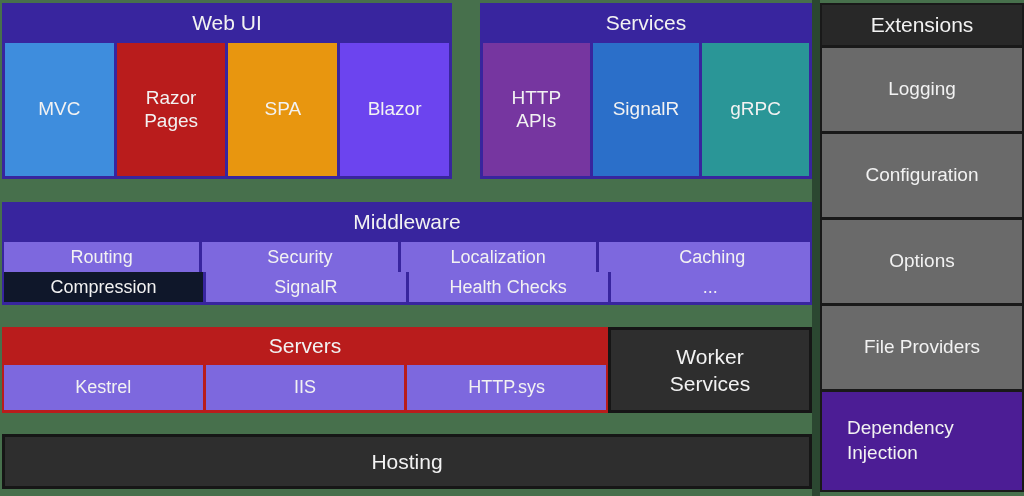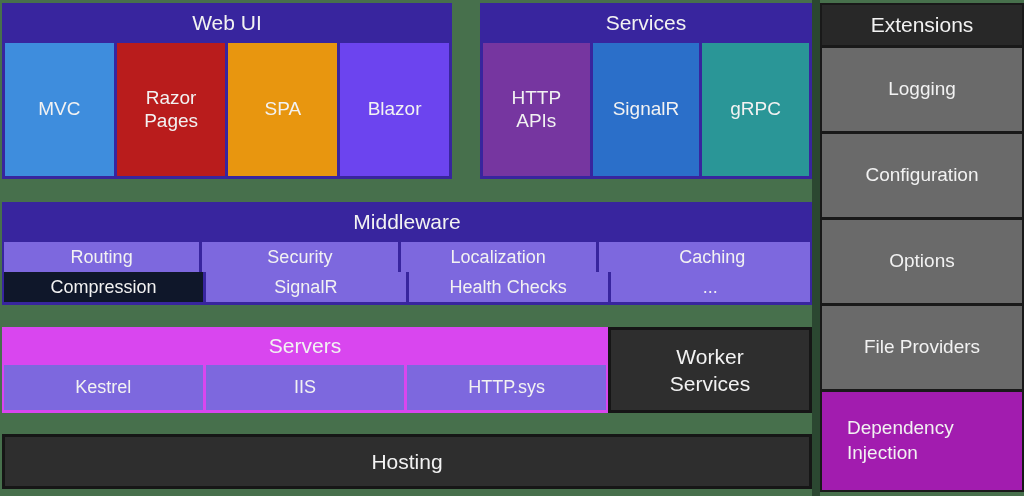--- a/index.html
+++ b/index.html
@@ -146,21 +146,21 @@
       </div>
       <div class="mw-row">
         <div class="cell mw-cell" style="background-color: #0f172a;">Compression</div>
         <div class="cell mw-cell" style="background-color: rgb(125, 104, 222);">SignalR</div>
         <div class="cell mw-cell" style="background-color: rgb(125, 104, 222);">Health Checks</div>
         <div class="cell mw-cell" style="background-color: rgb(125, 104, 222);">...</div>
       </div>
     </div>
 
     <div class="servers-row">
-      <div class="panel servers-panel" style="background-color: #d946ef;">
+      <div class="panel servers-panel" style="background-color: #b91c1c;">
         <div class="panel-header">Servers</div>
         <div class="cells">
           <div class="cell" style="background-color: rgb(125, 104, 222);">Kestrel</div>
           <div class="cell" style="background-color: rgb(125, 104, 222);">IIS</div>
           <div class="cell" style="background-color: rgb(125, 104, 222);">HTTP.sys</div>
         </div>
       </div>
       <div class="dark-box worker-box" style="background-color: rgb(46, 46, 46);">
         <span class="wrap-worker">Worker Services</span>
       </div>
@@ -173,18 +173,18 @@
 
   <div class="divider-strip" style="background-color: rgb(43, 71, 49);"></div>
 
   <div class="ext-col">
     <div class="ext-panel">
       <div class="ext-header" style="background-color: rgb(40, 40, 40);">Extensions</div>
       <div class="ext-row" style="background-color: rgb(106, 106, 106);">Logging</div>
       <div class="ext-row" style="background-color: rgb(106, 106, 106);">Configuration</div>
       <div class="ext-row" style="background-color: rgb(106, 106, 106);">Options</div>
       <div class="ext-row" style="background-color: rgb(106, 106, 106);">File Providers</div>
-      <div class="ext-row tall" style="background-color: #a21caf;">
+      <div class="ext-row tall" style="background-color: #4c1d95;">
         <span class="wrap-di">Dependency Injection</span>
       </div>
     </div>
   </div>
 </div>
 
 </body></html>

